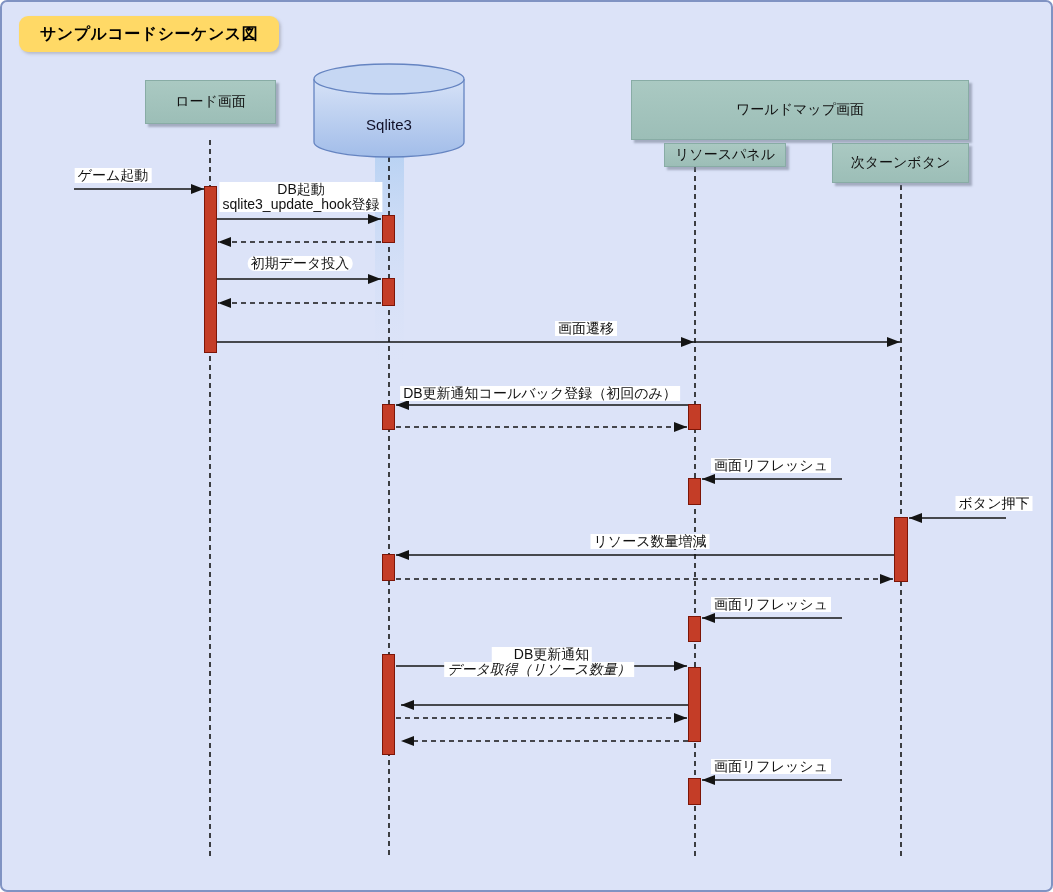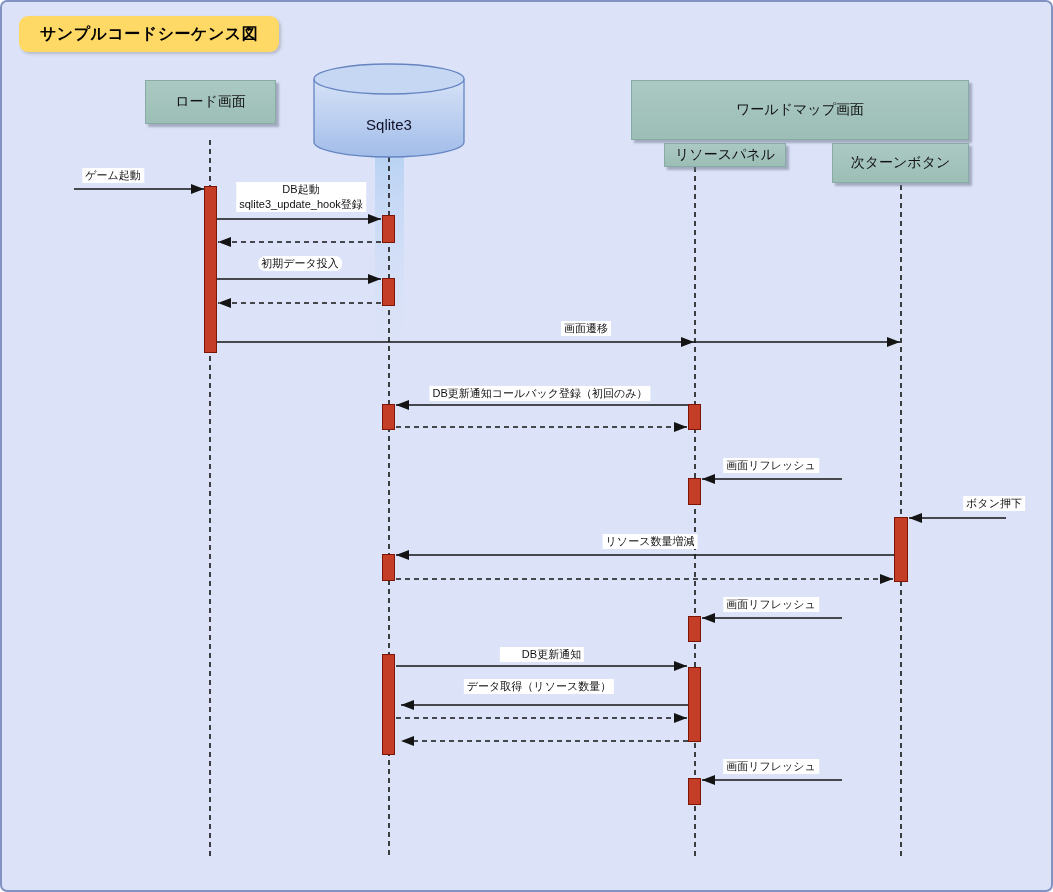--- a/index.html
+++ b/index.html
@@ -40,21 +40,21 @@
     position: absolute;
     box-sizing: border-box;
     background: #c43d27;
     border: 1.5px solid #7d1507;
   }
   .msg-label {
     position: absolute;
     transform: translateX(-50%);
     background: #ffffff;
     color: #111111;
-    font-size: 11px;
+    font-size: 14px;
     line-height: 15px;
     padding: 0 3px;
     text-align: center;
     white-space: nowrap;
   }
   .msg-label span { display: block; }
 </style>
 </head>
 <body>
 
@@ -208,20 +208,20 @@
       </div>
       <div class="msg-label" style="left: 648px; top: 532px;">
         <span>リソース数量増減</span>
       </div>
       <div class="msg-label" style="left: 769px; top: 595px;">
         <span>画面リフレッシュ</span>
       </div>
       <div class="msg-label" style="left: 540px; top: 645px; padding-left: 22px;">
         <span>DB更新通知</span>
       </div>
-      <div class="msg-label" style="left: 537px; top: 677px;">
+      <div class="msg-label" style="left: 537px; top: 660px; font-style: italic;">
         <span>データ取得（リソース数量）</span>
       </div>
       <div class="msg-label" style="left: 769px; top: 757px;">
         <span>画面リフレッシュ</span>
       </div>
     </div>
 </div>
 
 </body></html>

